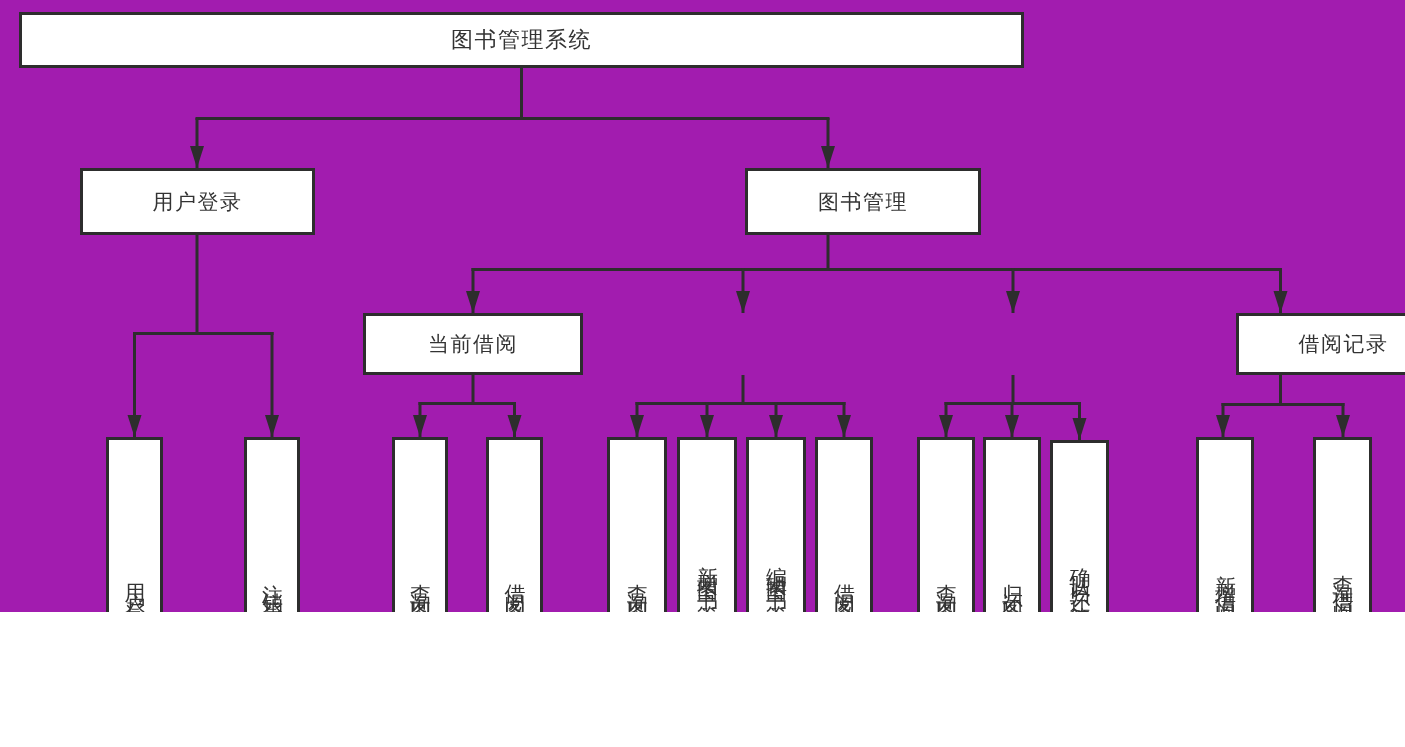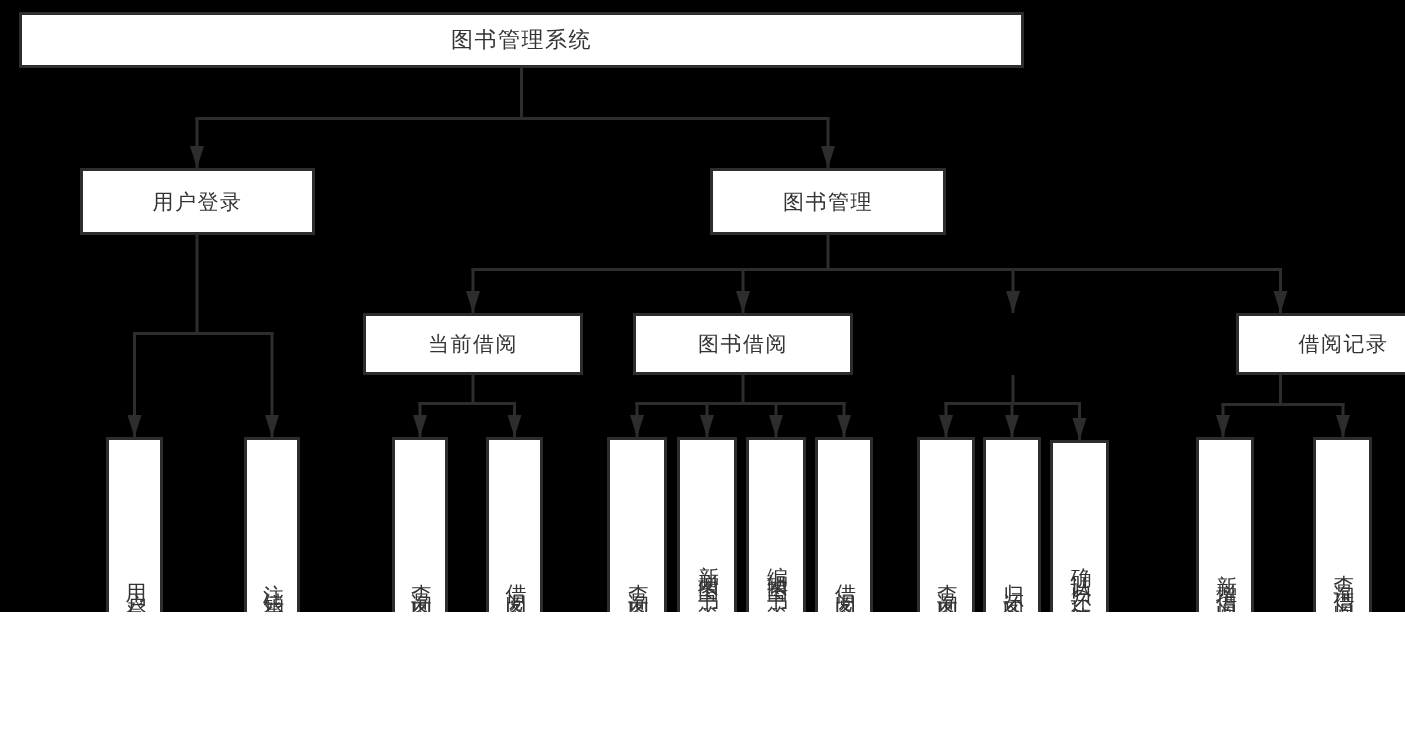--- a/index.html
+++ b/index.html
@@ -1,22 +1,22 @@
 <!DOCTYPE html>
 <html><head>
 <meta charset="utf-8">
 <style>
   html, body { margin: 0; padding: 0; background: #ffffff; }
   #canvas {
     position: relative;
     width: 1405px;
     height: 612px;
-    background: #000000;
+    background: #a21caf;
     overflow: hidden;
-    font-family: Liberation Mono, monospace;
+    font-family: Liberation Serif, serif;
   }
   #connectors {
     position: absolute;
     left: 0; top: 0;
     width: 1405px; height: 747px;
     z-index: 1;
   }
   .box {
     position: absolute;
     box-sizing: border-box;
@@ -108,29 +108,26 @@
     </g>
   </svg>
 
   <div class="box root" style="left:19px; top:12px; width:1005px; height:56px;">
     <span class="hlabel">图书管理系统</span>
   </div>
 
   <div class="box" style="left:80px; top:168px; width:235px; height:67px;">
     <span class="hlabel">用户登录</span>
   </div>
-  <div class="box" style="left:710px; top:168px; width:236px; height:67px;justify-content:center;">
+  <div class="box" style="left:745px; top:168px; width:236px; height:67px;justify-content:center;">
     <span class="hlabel">图书管理</span>
   </div>
 
   <div class="box" style="left:363px; top:313px; width:220px; height:62px;">
     <span class="hlabel">当前借阅</span>
-  </div>
-  <div class="box" style="left:633px; top:313px; width:220px; height:62px;">
-    <span class="hlabel">图书借阅</span>
   </div>
   <div class="box" style="left:1221px; top:313px; width:215px; height:62px;margin-left:15px;">
     <span class="hlabel">借阅记录</span>
   </div>
 
   <div class="box" style="left:106px; top:437px; width:57px; height:296px;">
     <span class="vlabel">用户登录</span>
   </div>
   <div class="box" style="left:244px; top:437px; width:56px; height:296px;">
     <span class="vlabel">注销登录</span>

